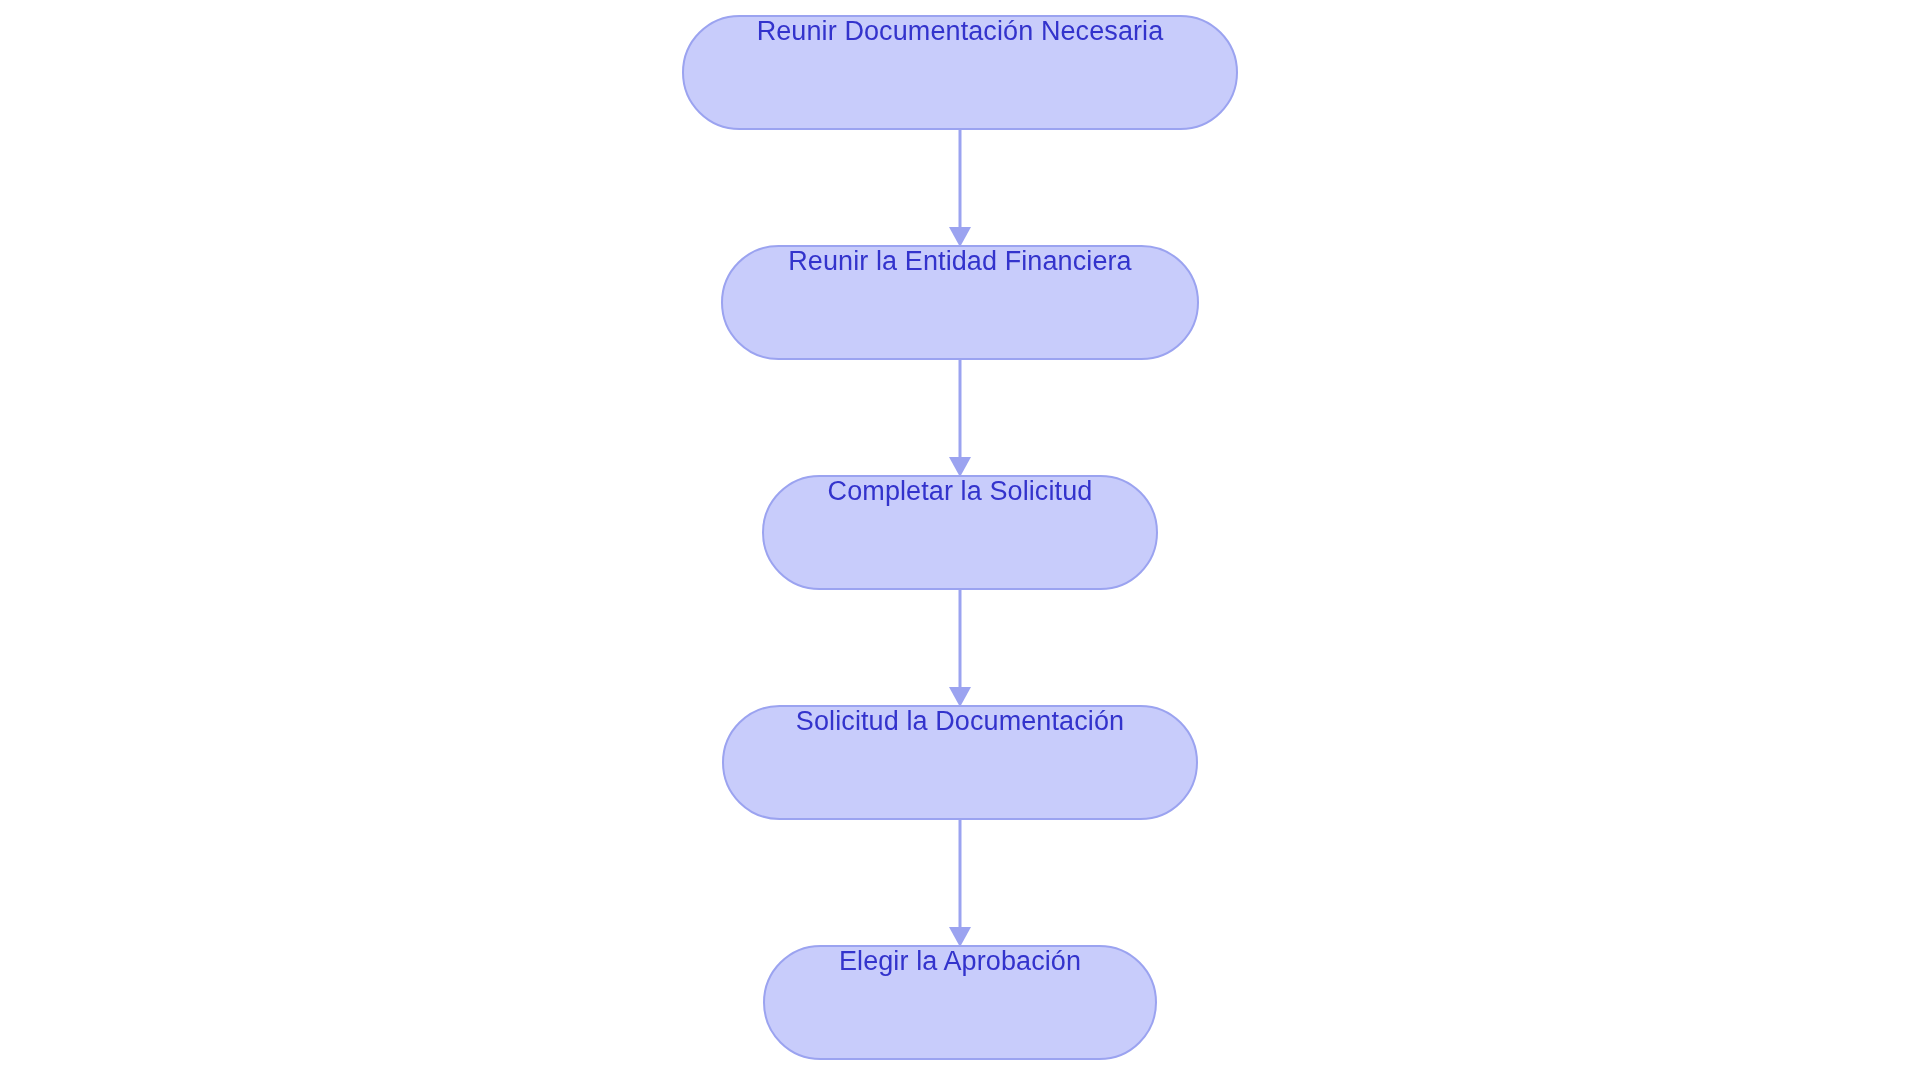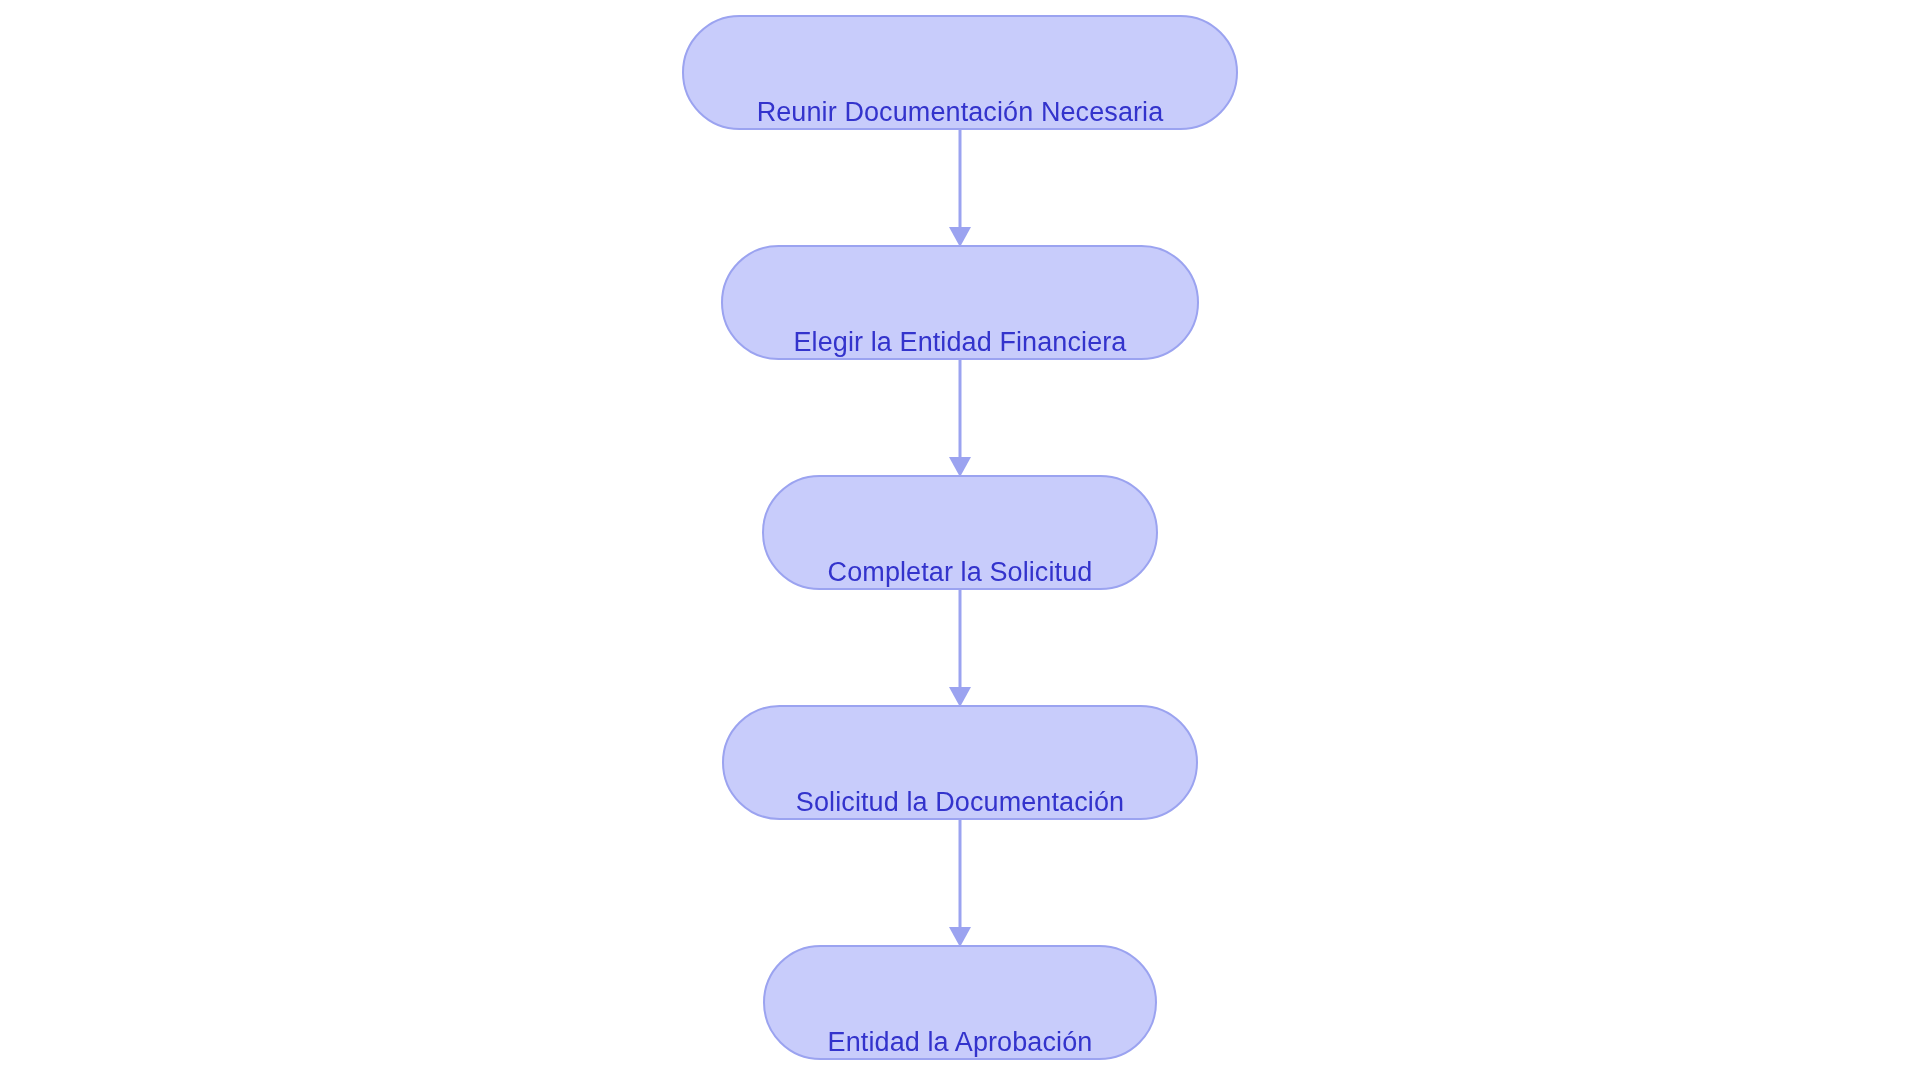--- a/index.html
+++ b/index.html
@@ -20,21 +20,21 @@
     width: 1920px;
     height: 1083px;
     background: #ffffff;
   }
 
   
   .node {
     position: absolute;
     box-sizing: border-box;
     display: flex;
-    align-items: flex-end;
+    align-items: flex-start;
     justify-content: center;
     background: #c8ccfb;
     border: 2px solid #9ba3f0;
     border-radius: 58px;
     height: 115px;
     left: 50%;
     transform: translateX(-50%);
     z-index: 2;
   }
   .node-label {
@@ -80,21 +80,21 @@
   </div>
 
   <div class="connector conn-1">
     <svg width="40" height="119" viewBox="0 0 40 119" xmlns="http://www.w3.org/2000/svg">
       <line x1="20" y1="0" x2="20" y2="100" stroke="#9ba3f0" stroke-width="3"></line>
       <polygon points="9,99 31,99 20,119" fill="#9ba3f0"></polygon>
     </svg>
   </div>
 
   <div class="node node-2">
-    <span class="node-label">Elegir la Entidad Financiera</span>
+    <span class="node-label">Reunir la Entidad Financiera</span>
   </div>
 
   <div class="connector conn-2">
     <svg width="40" height="119" viewBox="0 0 40 119" xmlns="http://www.w3.org/2000/svg">
       <line x1="20" y1="0" x2="20" y2="100" stroke="#9ba3f0" stroke-width="3"></line>
       <polygon points="9,99 31,99 20,119" fill="#9ba3f0"></polygon>
     </svg>
   </div>
 
   <div class="node node-3">
@@ -113,16 +113,16 @@
   </div>
 
   <div class="connector conn-4">
     <svg width="40" height="129" viewBox="0 0 40 129" xmlns="http://www.w3.org/2000/svg">
       <line x1="20" y1="0" x2="20" y2="110" stroke="#9ba3f0" stroke-width="3"></line>
       <polygon points="9,109 31,109 20,129" fill="#9ba3f0"></polygon>
     </svg>
   </div>
 
   <div class="node node-5">
-    <span class="node-label">Entidad la Aprobación</span>
+    <span class="node-label">Elegir la Aprobación</span>
   </div>
 
 </div>
 
 </body></html>

